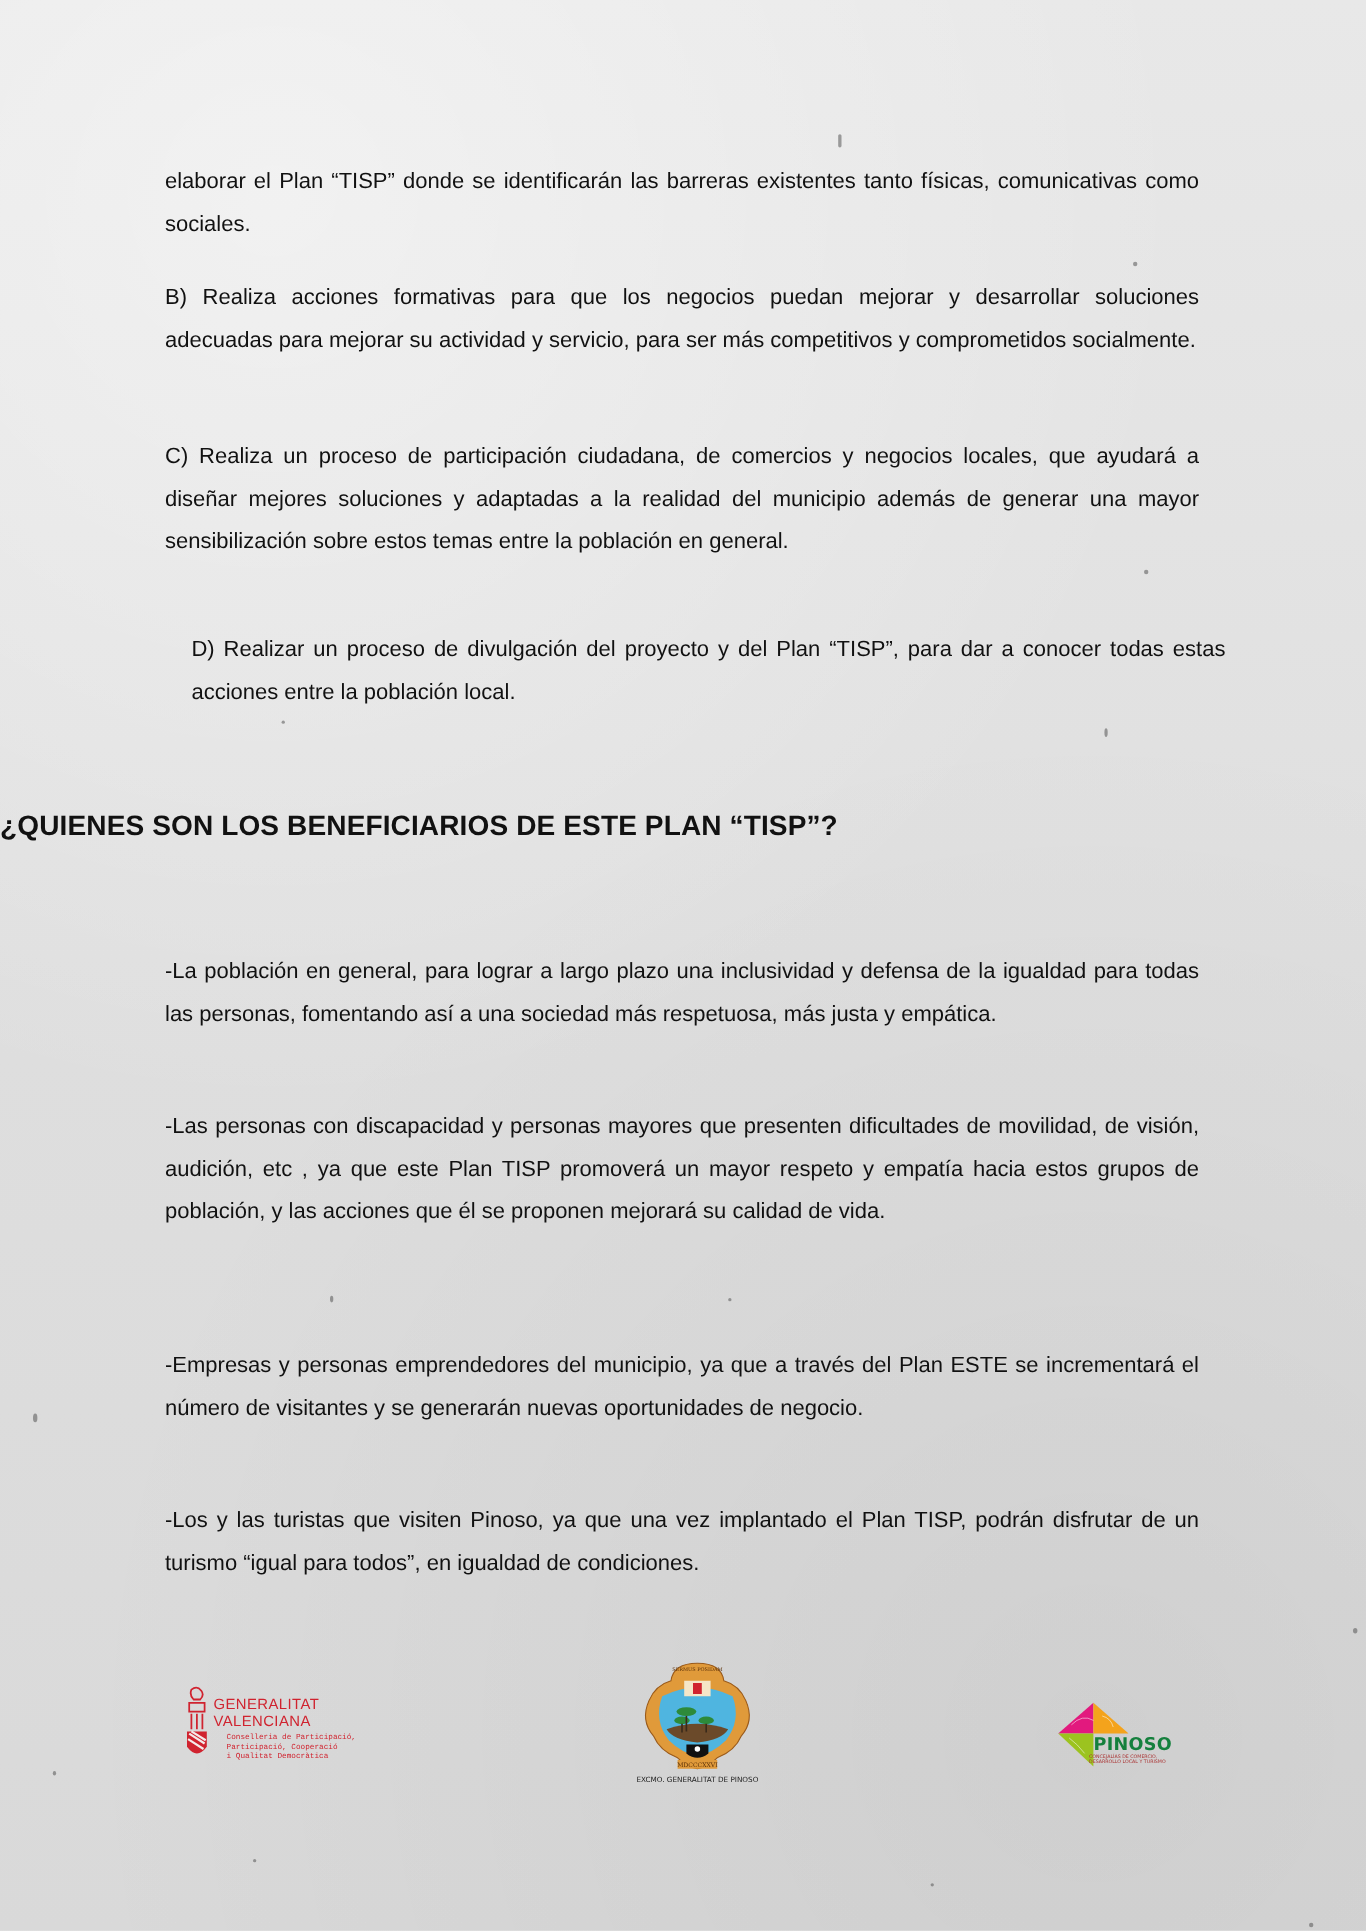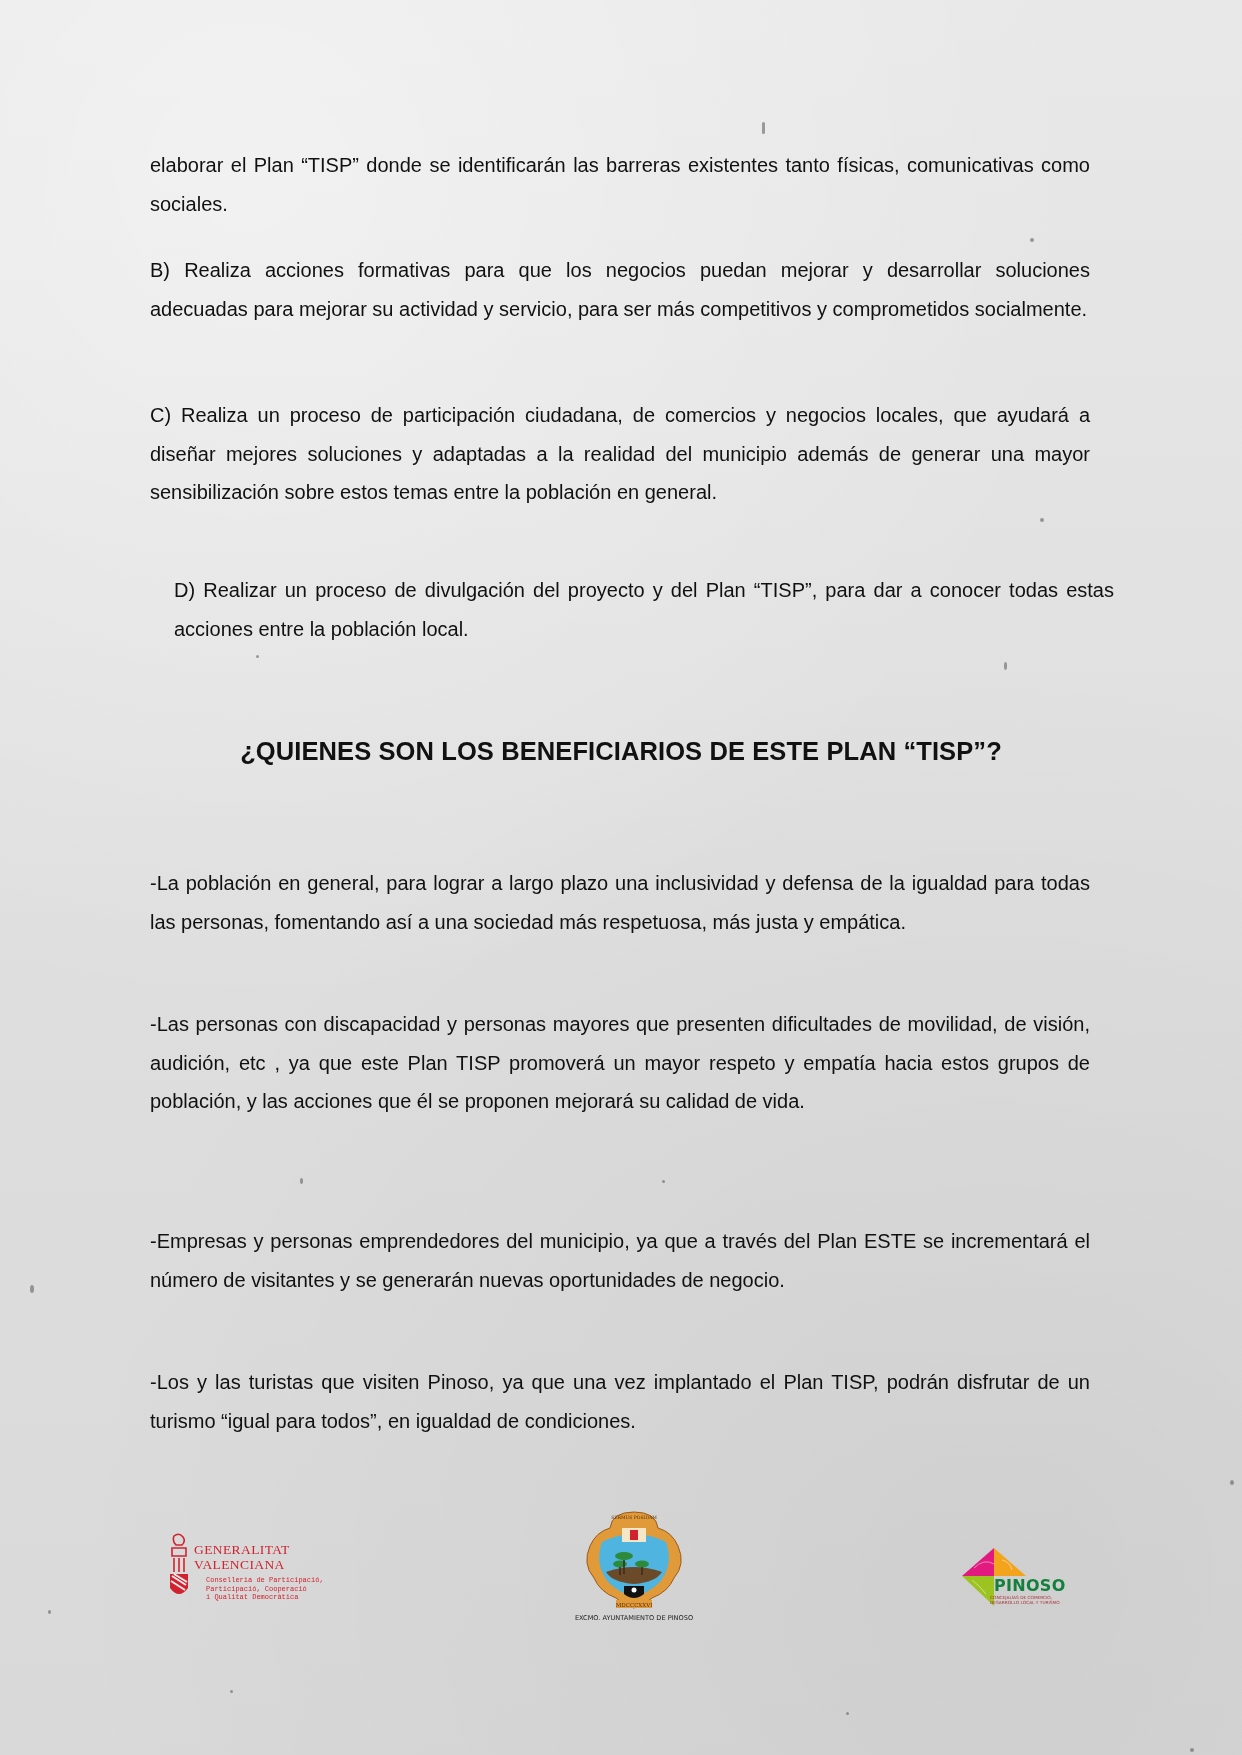--- a/index.html
+++ b/index.html
@@ -16,27 +16,27 @@
   .speck { position: absolute; background: #555; border-radius: 50%; opacity: .55; }
   .page { position: absolute; left: 150px; top: 0; width: 940px; }
   .para {
     position: absolute; left: 0; width: 940px;
     font-size: 20px; line-height: 38.6px;
     text-align: justify; margin: 0;
   }
   .para.first { text-indent: 0; }
   .heading {
     position: absolute; left: 0; width: 1242px; top: 733px;
-    text-align: center; font-weight: bold; font-size: 25.5px; line-height: 36px;
+    text-align: left; font-weight: bold; font-size: 25.5px; line-height: 36px;
     margin: 0; letter-spacing: 0.1px;
   }
   
   .logo-gv { position: absolute; left: 168px; top: 1532px; width: 130px; height: 72px; }
   .logo-gv .emblem { position: absolute; left: 0; top: 0; width: 22px; height: 68px; }
-  .logo-gv .gv-title { position: absolute; left: 26px; top: 10px; color: #d0232f; font-size: 13.5px; line-height: 15px; letter-spacing: .4px; font-family: Liberation Serif, serif; }
+  .logo-gv .gv-title { position: absolute; left: 26px; top: 10px; color: #d0232f; font-size: 13.5px; line-height: 15px; letter-spacing: .4px; font-family: Liberation Sans, sans-serif; }
   .logo-gv .gv-sub { position: absolute; left: 38px; top: 44px; color: #d0232f; font-size: 7px; line-height: 8.5px; font-family: Liberation Mono, monospace; white-space: nowrap; }
   .logo-ayto { position: absolute; left: 572px; top: 1506px; width: 124px; height: 120px; }
   .logo-ayto .ayto-caption { position: absolute; left: 0; top: 108px; width: 124px; text-align: center; font-size: 6.6px; font-family: "DejaVu Sans", sans-serif; color: #222; white-space: nowrap; }
   .logo-pinoso { position: absolute; left: 960px; top: 1546px; width: 112px; height: 62px; }
   .logo-pinoso .pin-name { position: absolute; left: 34px; top: 30px; font-weight: bold; font-size: 16px; color: #15803d; font-family: "DejaVu Sans", sans-serif; letter-spacing: .3px; }
   .logo-pinoso .pin-sub { position: absolute; left: 30px; top: 49px; font-size: 4.3px; line-height: 5px; color: #a33; font-family: "DejaVu Sans", sans-serif; white-space: nowrap; }
 </style>
 </head>
 <body>
 
@@ -114,21 +114,21 @@
     <path d="M50 22 h24 v14 h-24z" fill="#f5e6c8"></path>
     <path d="M58 24 h8 v10 h-8z" fill="#d0232f"></path>
 
     <path d="M52 80 h20 v8 q-10 8 -20 0z" fill="#111"></path>
     <circle cx="62" cy="84" r="2.5" fill="#fff"></circle>
 
     <path d="M44 94 h36 v8 h-36z" fill="#e09a3a"></path>
     <text x="62" y="100.5" text-anchor="middle" font-size="5.5" font-family="DejaVu Serif, serif" fill="#5a3008">MDCCCXXVI</text>
     <text x="62" y="13" text-anchor="middle" font-size="4.5" font-family="DejaVu Serif, serif" fill="#5a3008">SERMUS POSIDAM</text>
   </svg>
-  <div class="ayto-caption">EXCMO. AYUNTAMIENTO DE PINOSO</div>
+  <div class="ayto-caption">EXCMO. GENERALITAT DE PINOSO</div>
 </div>
 
 <div class="logo-pinoso">
   <svg width="66" height="62" viewBox="0 0 66 62" style="position:absolute;left:0;top:0;">
     <path d="M34 2 L34 30 L2 30 z" fill="#e2197e"></path>
     <path d="M34 2 L66 30 L34 30 z" fill="#f4a31c"></path>
     <path d="M2 30 L34 30 L34 60 z" fill="#9cc31f"></path>
     <g fill="none" stroke="#fff" stroke-opacity=".6" stroke-width=".8">
       <path d="M14 22 q10 -10 20 -4"></path>
       <path d="M42 14 q8 2 10 10"></path>

